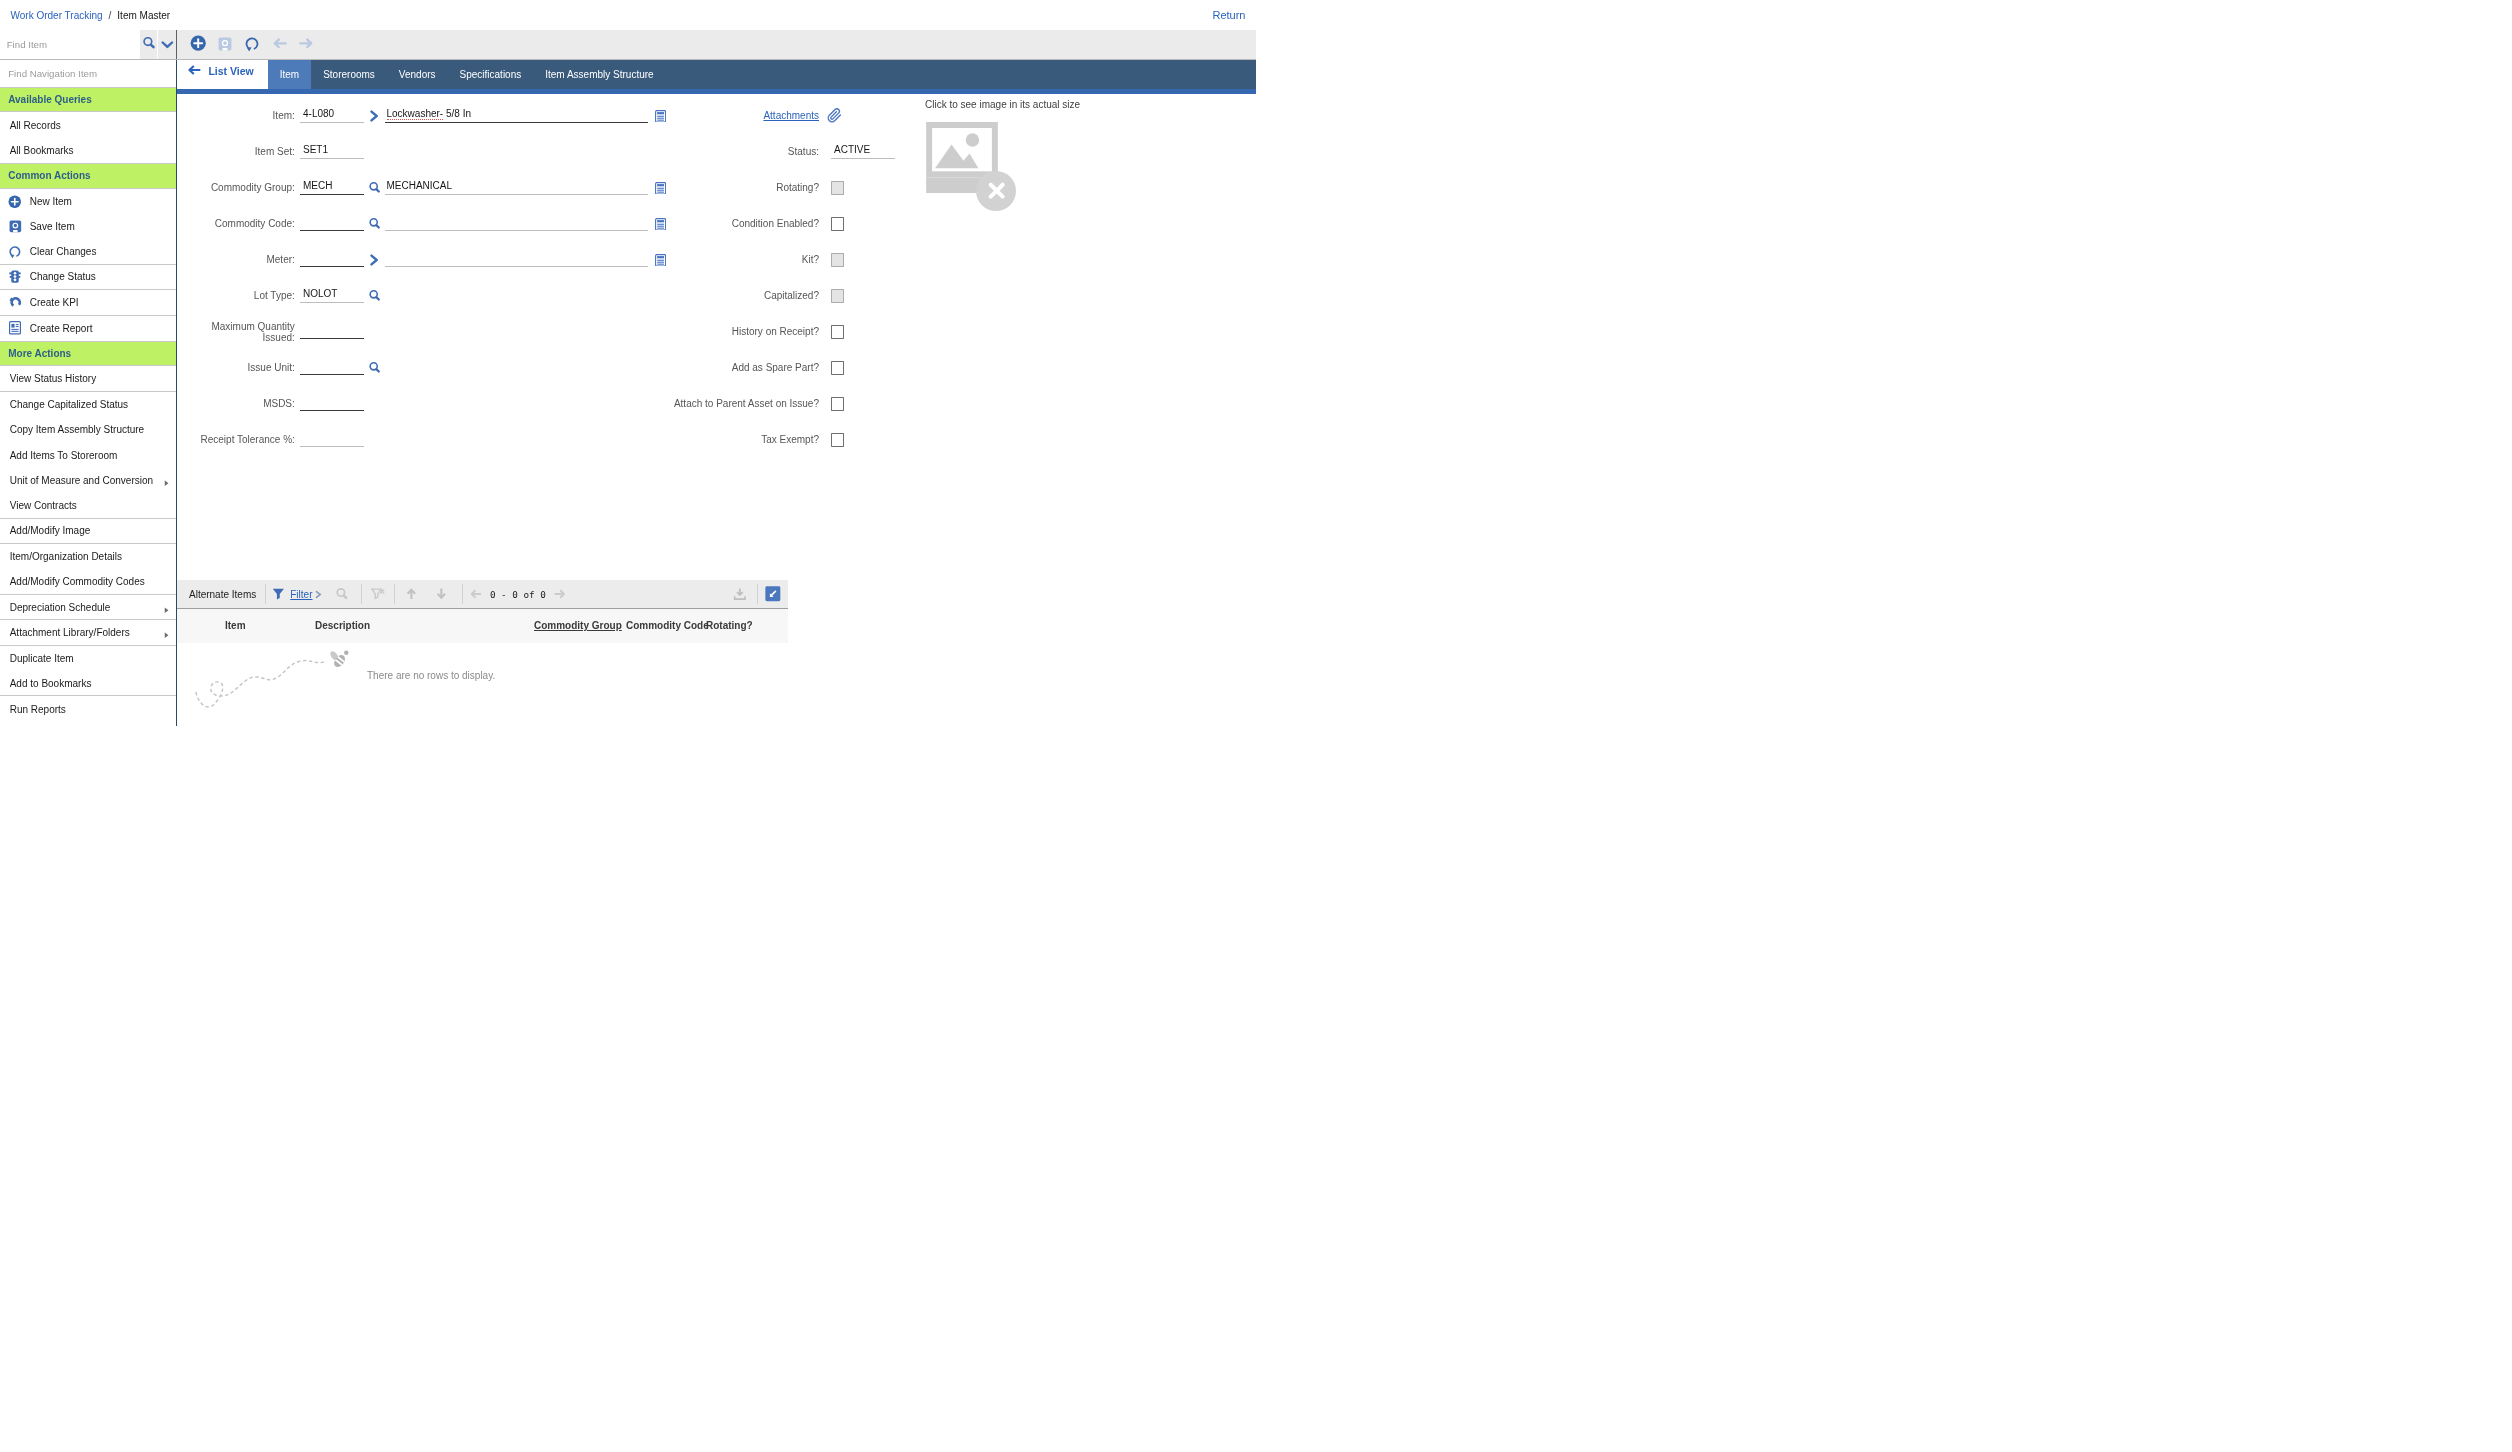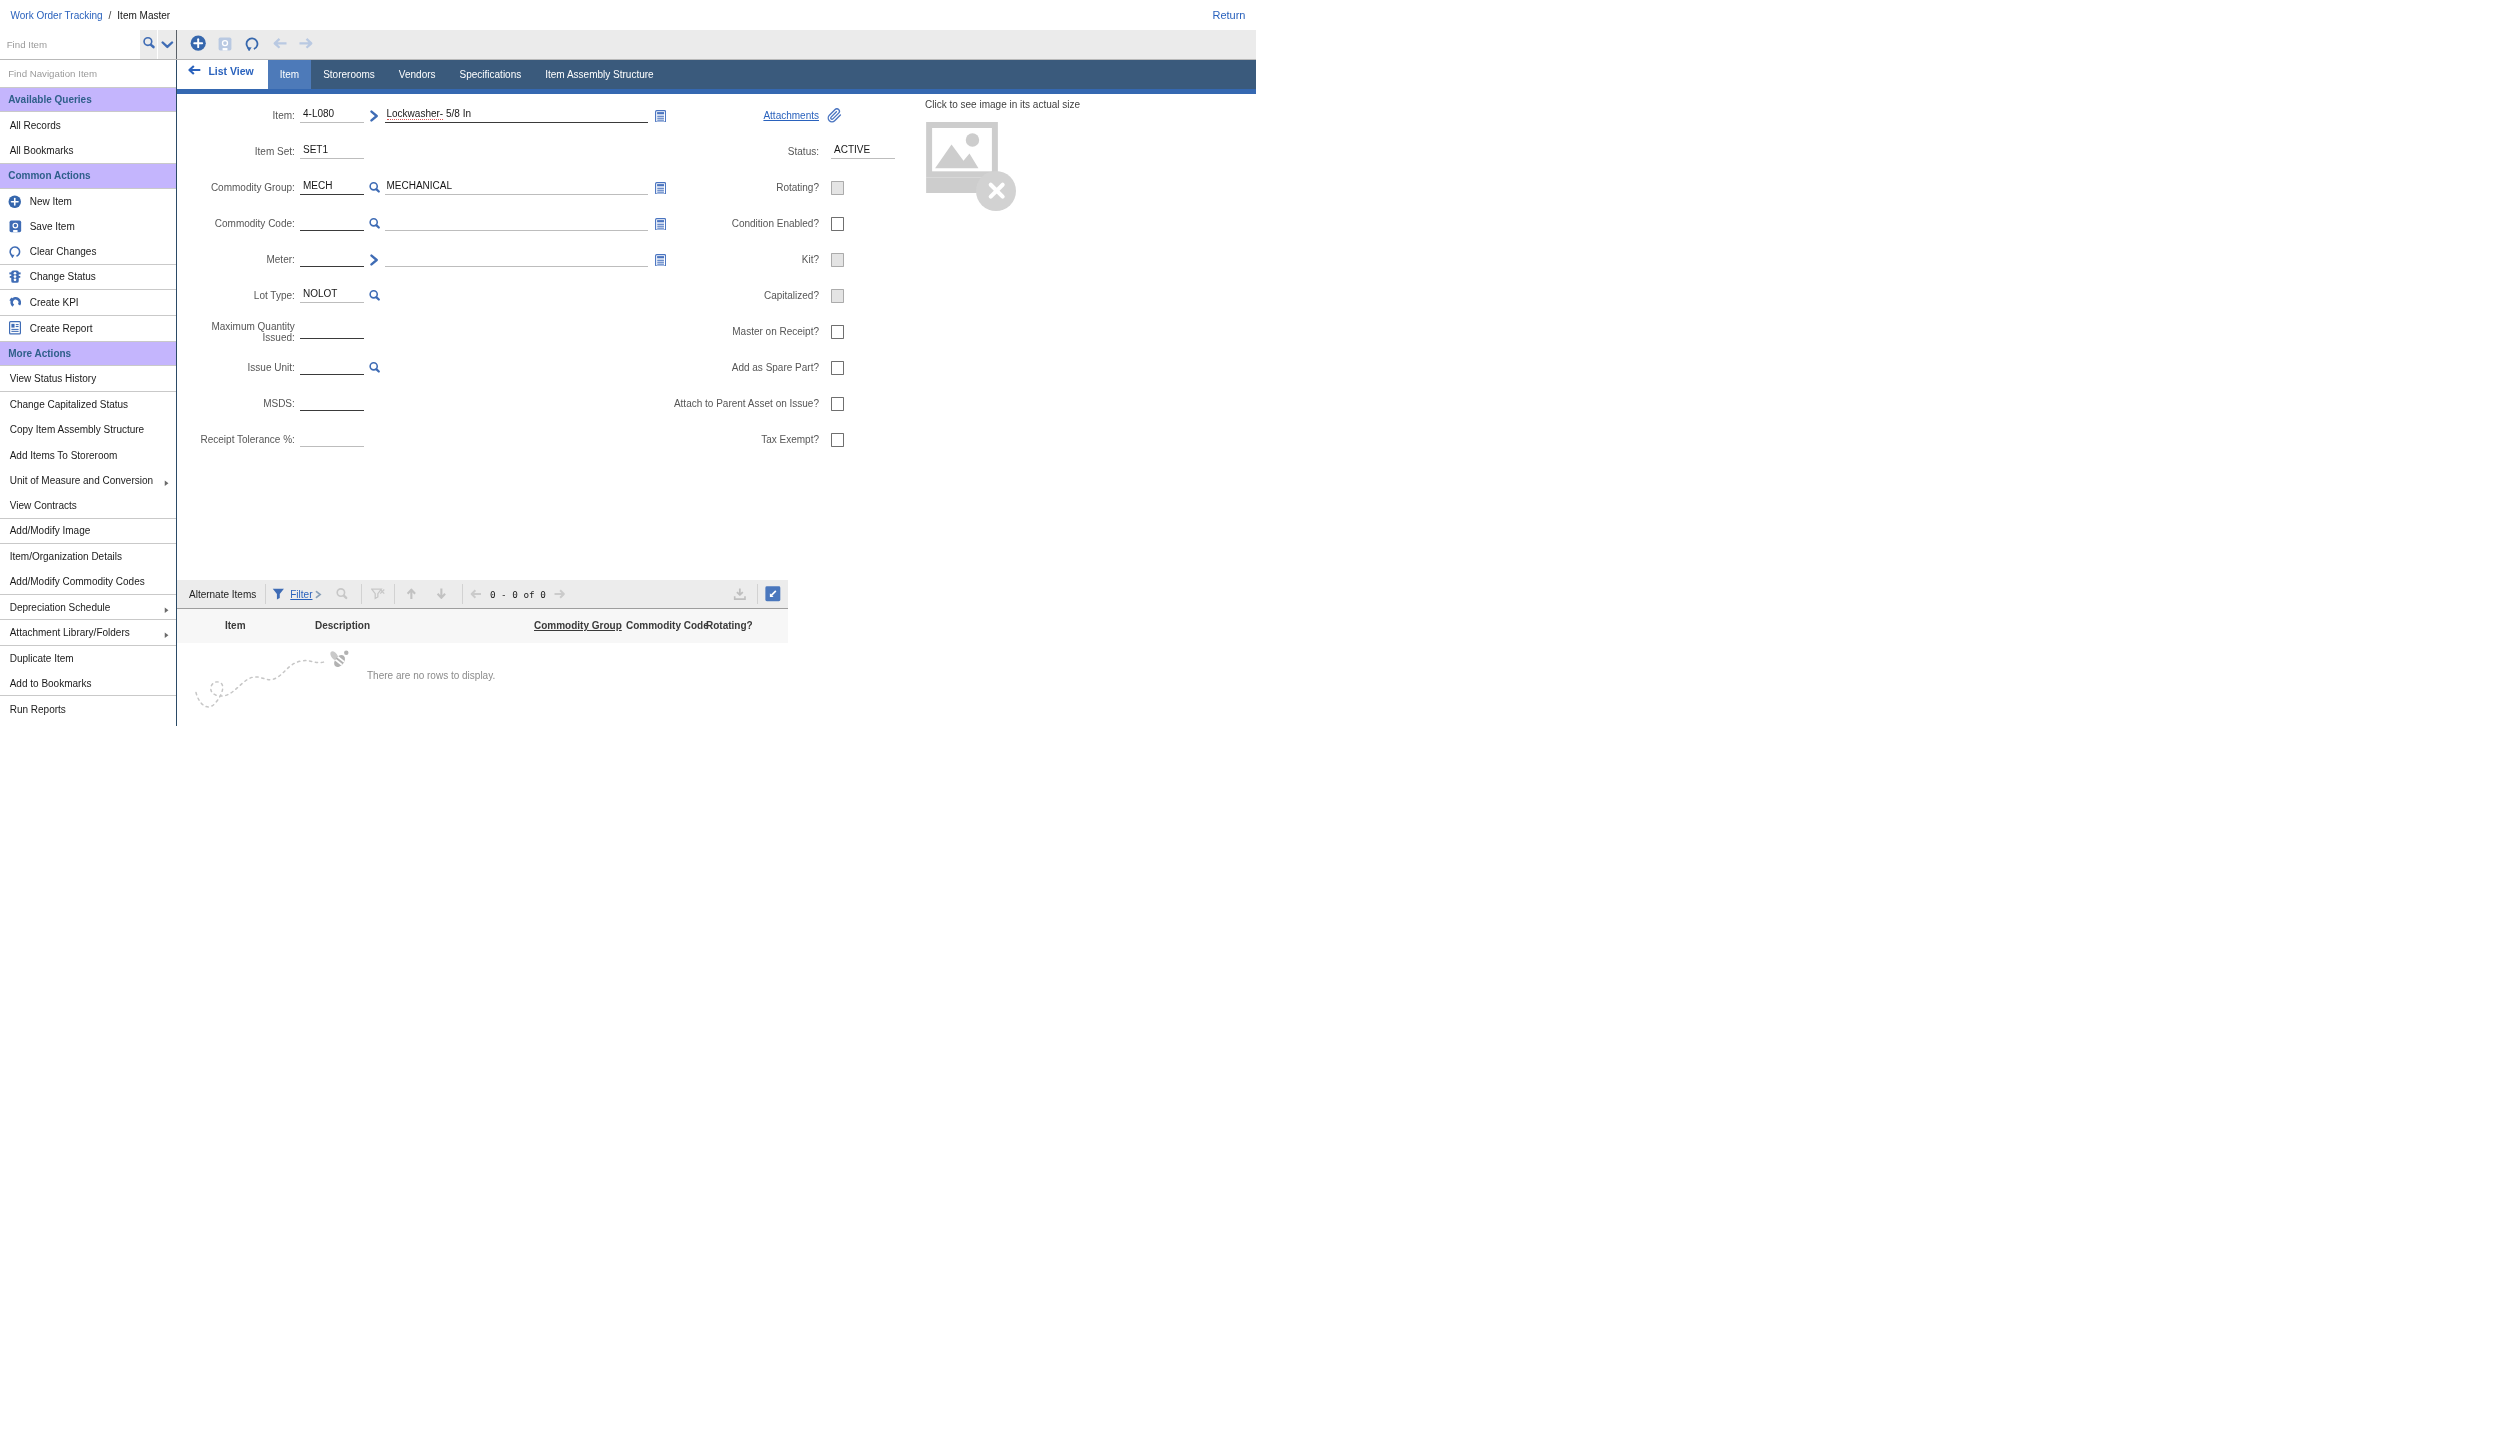--- a/index.html
+++ b/index.html
@@ -29,21 +29,21 @@
               display:flex; align-items:center; justify-content:center; cursor:pointer; }
   .tools { flex:1; display:flex; align-items:center; border-left:1.5px solid #5a6168; padding-left:7.5px; }
   .tool-ic { width:27px; display:flex; align-items:center; justify-content:center; cursor:pointer; }
 
   
   .app { display:flex; height:666px; }
   .sidebar { width:176px; background:#fff; overflow:hidden; }
   .nav-input { display:block; width:100%; height:27px; border:none; outline:none;
                padding-left:8.2px; font-size:9.7px; font-family:"Liberation Sans",sans-serif; }
   .nav-input::placeholder { color:#9b9b9b; }
-  .sec-header { height:25.4px; background:#c4b5fd; border-top:0.7px solid #c9c9c9; border-bottom:0.7px solid #c9c9c9;
+  .sec-header { height:25.4px; background:#bef264; border-top:0.7px solid #c9c9c9; border-bottom:0.7px solid #c9c9c9;
                 display:flex; align-items:center; padding-left:8.2px;
                 color:#2e5f8a; font-weight:bold; font-size:10px; }
   .side-item { height:25.4px; display:flex; align-items:center; padding-left:9.7px;
                font-size:10px; color:#1a1a1a; position:relative; cursor:pointer; }
   .side-item.divider { border-bottom:0.7px solid #c9c9c9; }
   .side-item .ico { width:14px; height:14px; margin-right:7.5px; display:inline-flex;
                     align-items:center; justify-content:center; flex:0 0 auto; }
   .sub-arrow { position:absolute; right:6.7px; top:9.7px; }
 
   .main { flex:1; position:relative; border-left:1.5px solid #2b4a66; display:flex; flex-direction:column; }
@@ -499,21 +499,21 @@
         </div>
         <div class="rrow">
           <div class="rlabel">Kit?</div>
           <span class="cb disabled"></span>
         </div>
         <div class="rrow">
           <div class="rlabel">Capitalized?</div>
           <span class="cb disabled"></span>
         </div>
         <div class="rrow">
-          <div class="rlabel">Master on Receipt?</div>
+          <div class="rlabel">History on Receipt?</div>
           <span class="cb"></span>
         </div>
         <div class="rrow">
           <div class="rlabel">Add as Spare Part?</div>
           <span class="cb"></span>
         </div>
         <div class="rrow">
           <div class="rlabel">Attach to Parent Asset on Issue?</div>
           <span class="cb"></span>
         </div>

